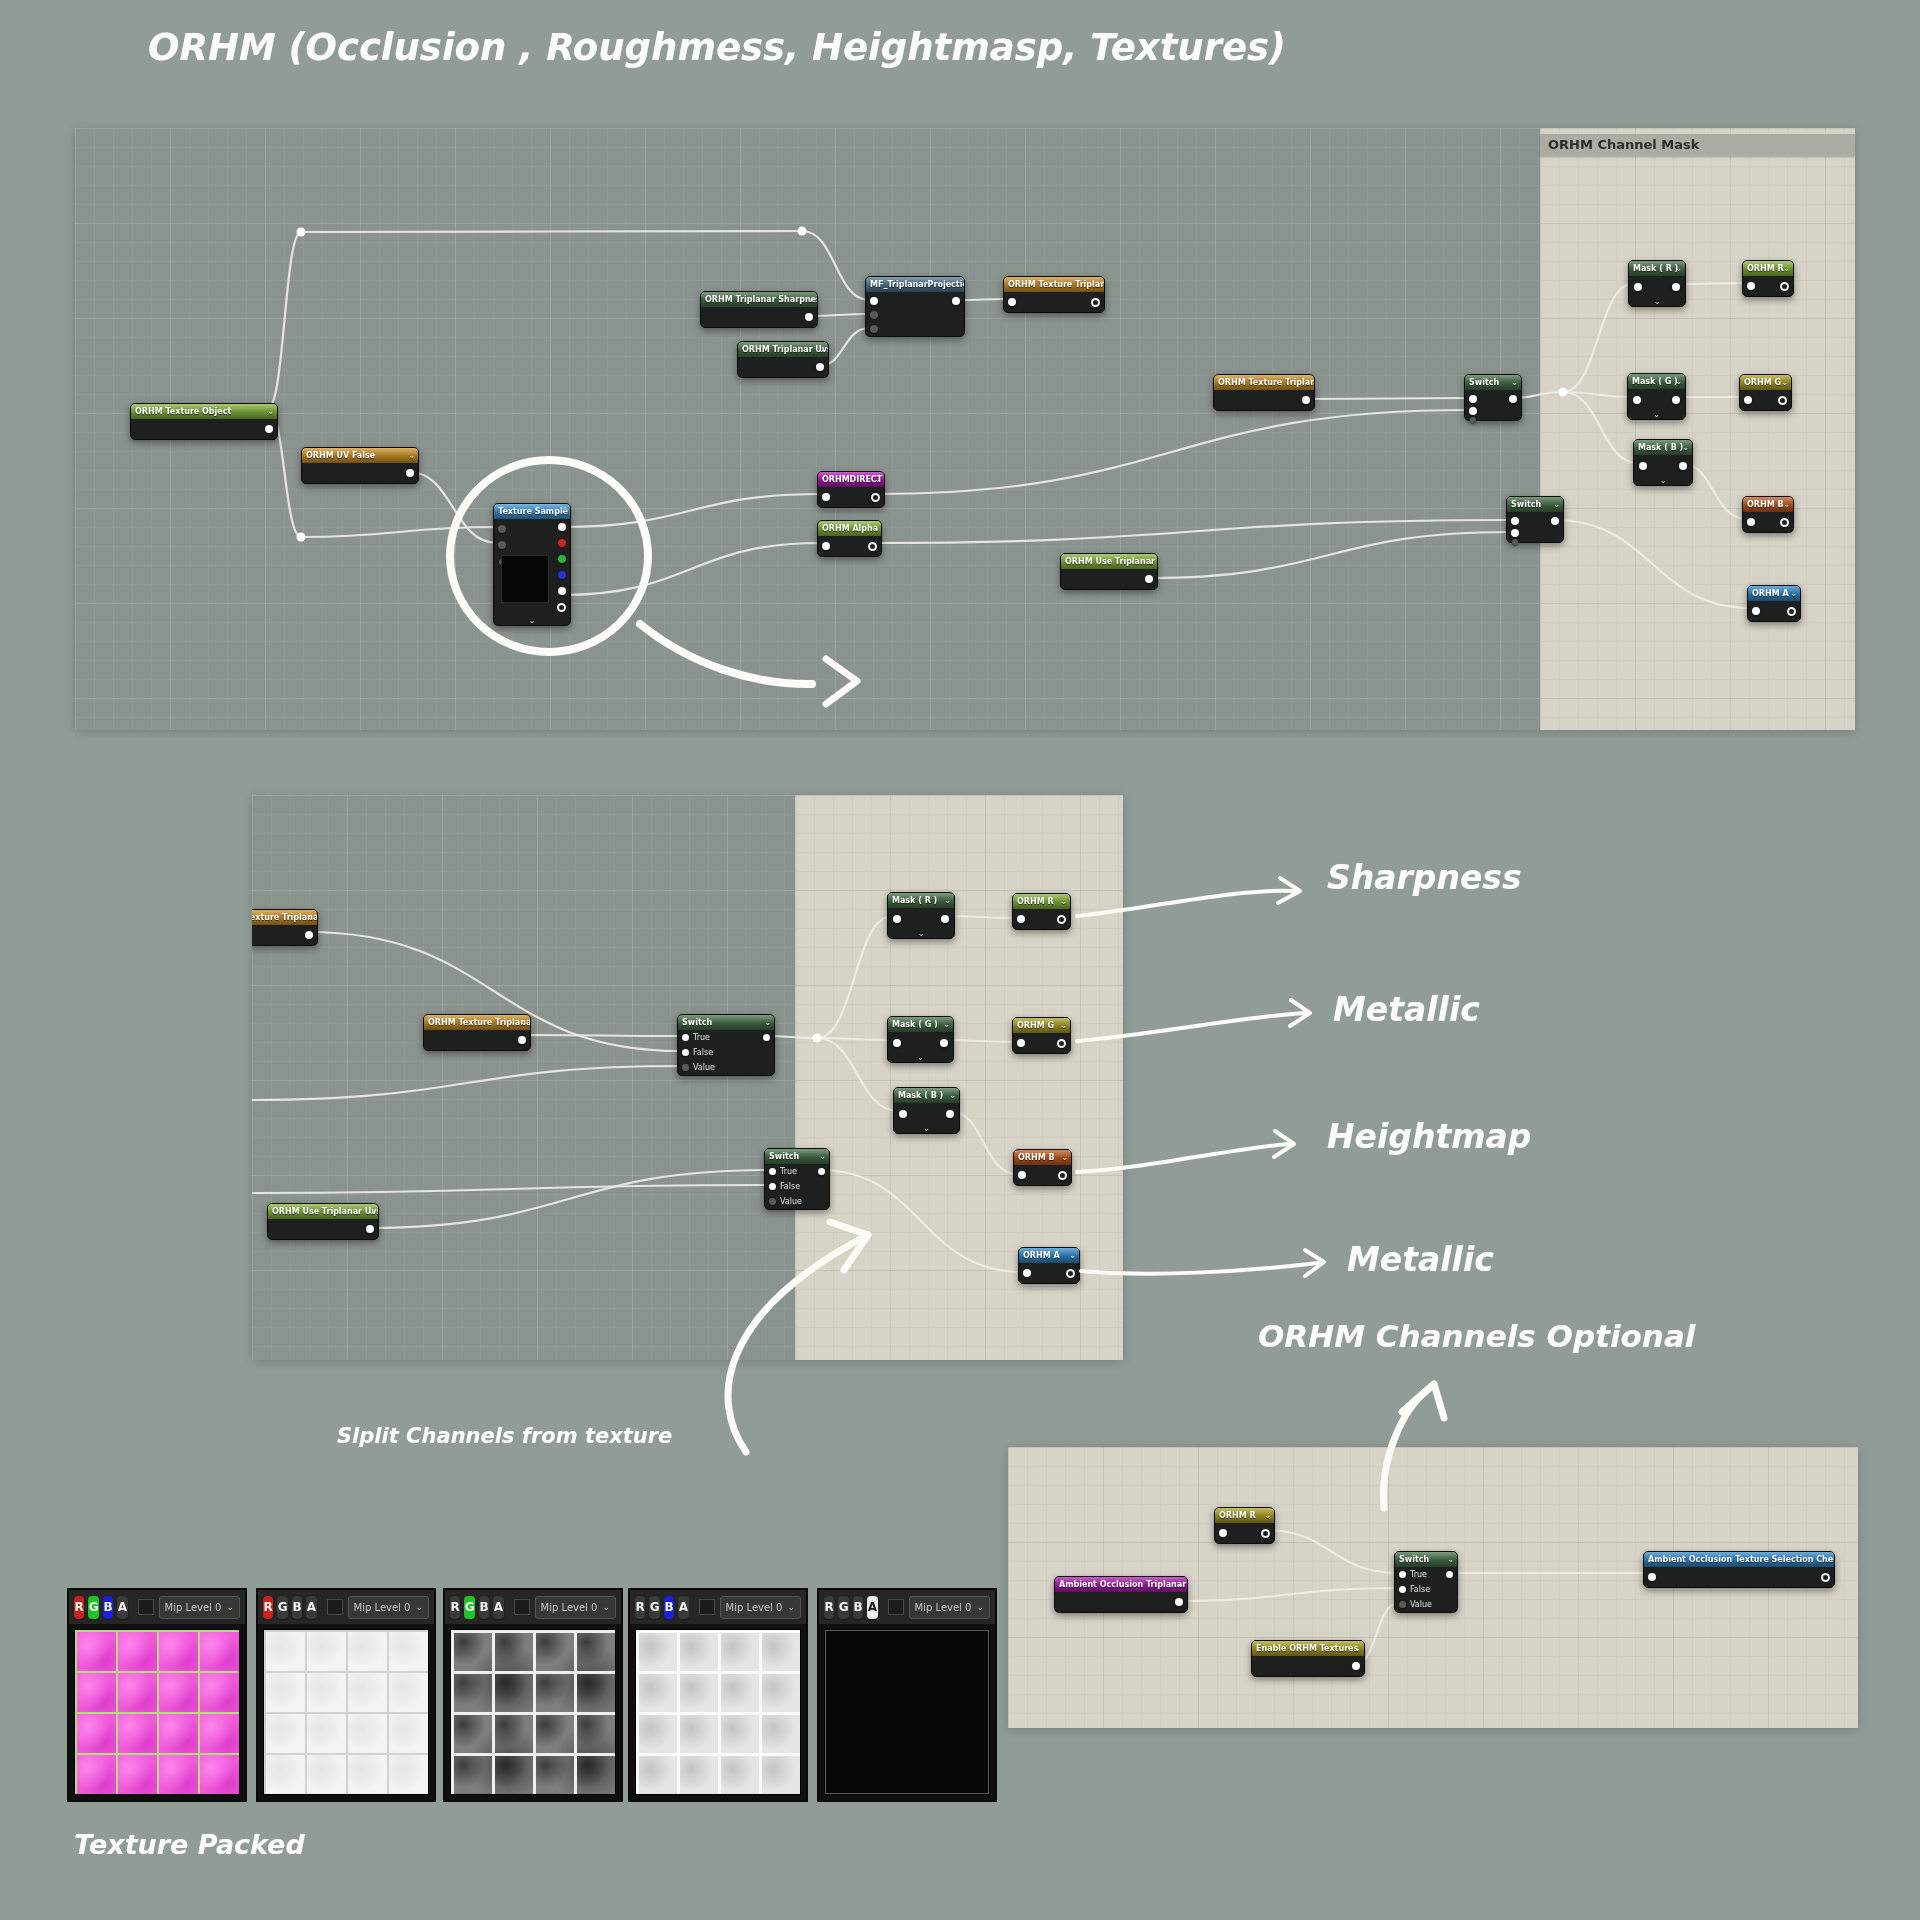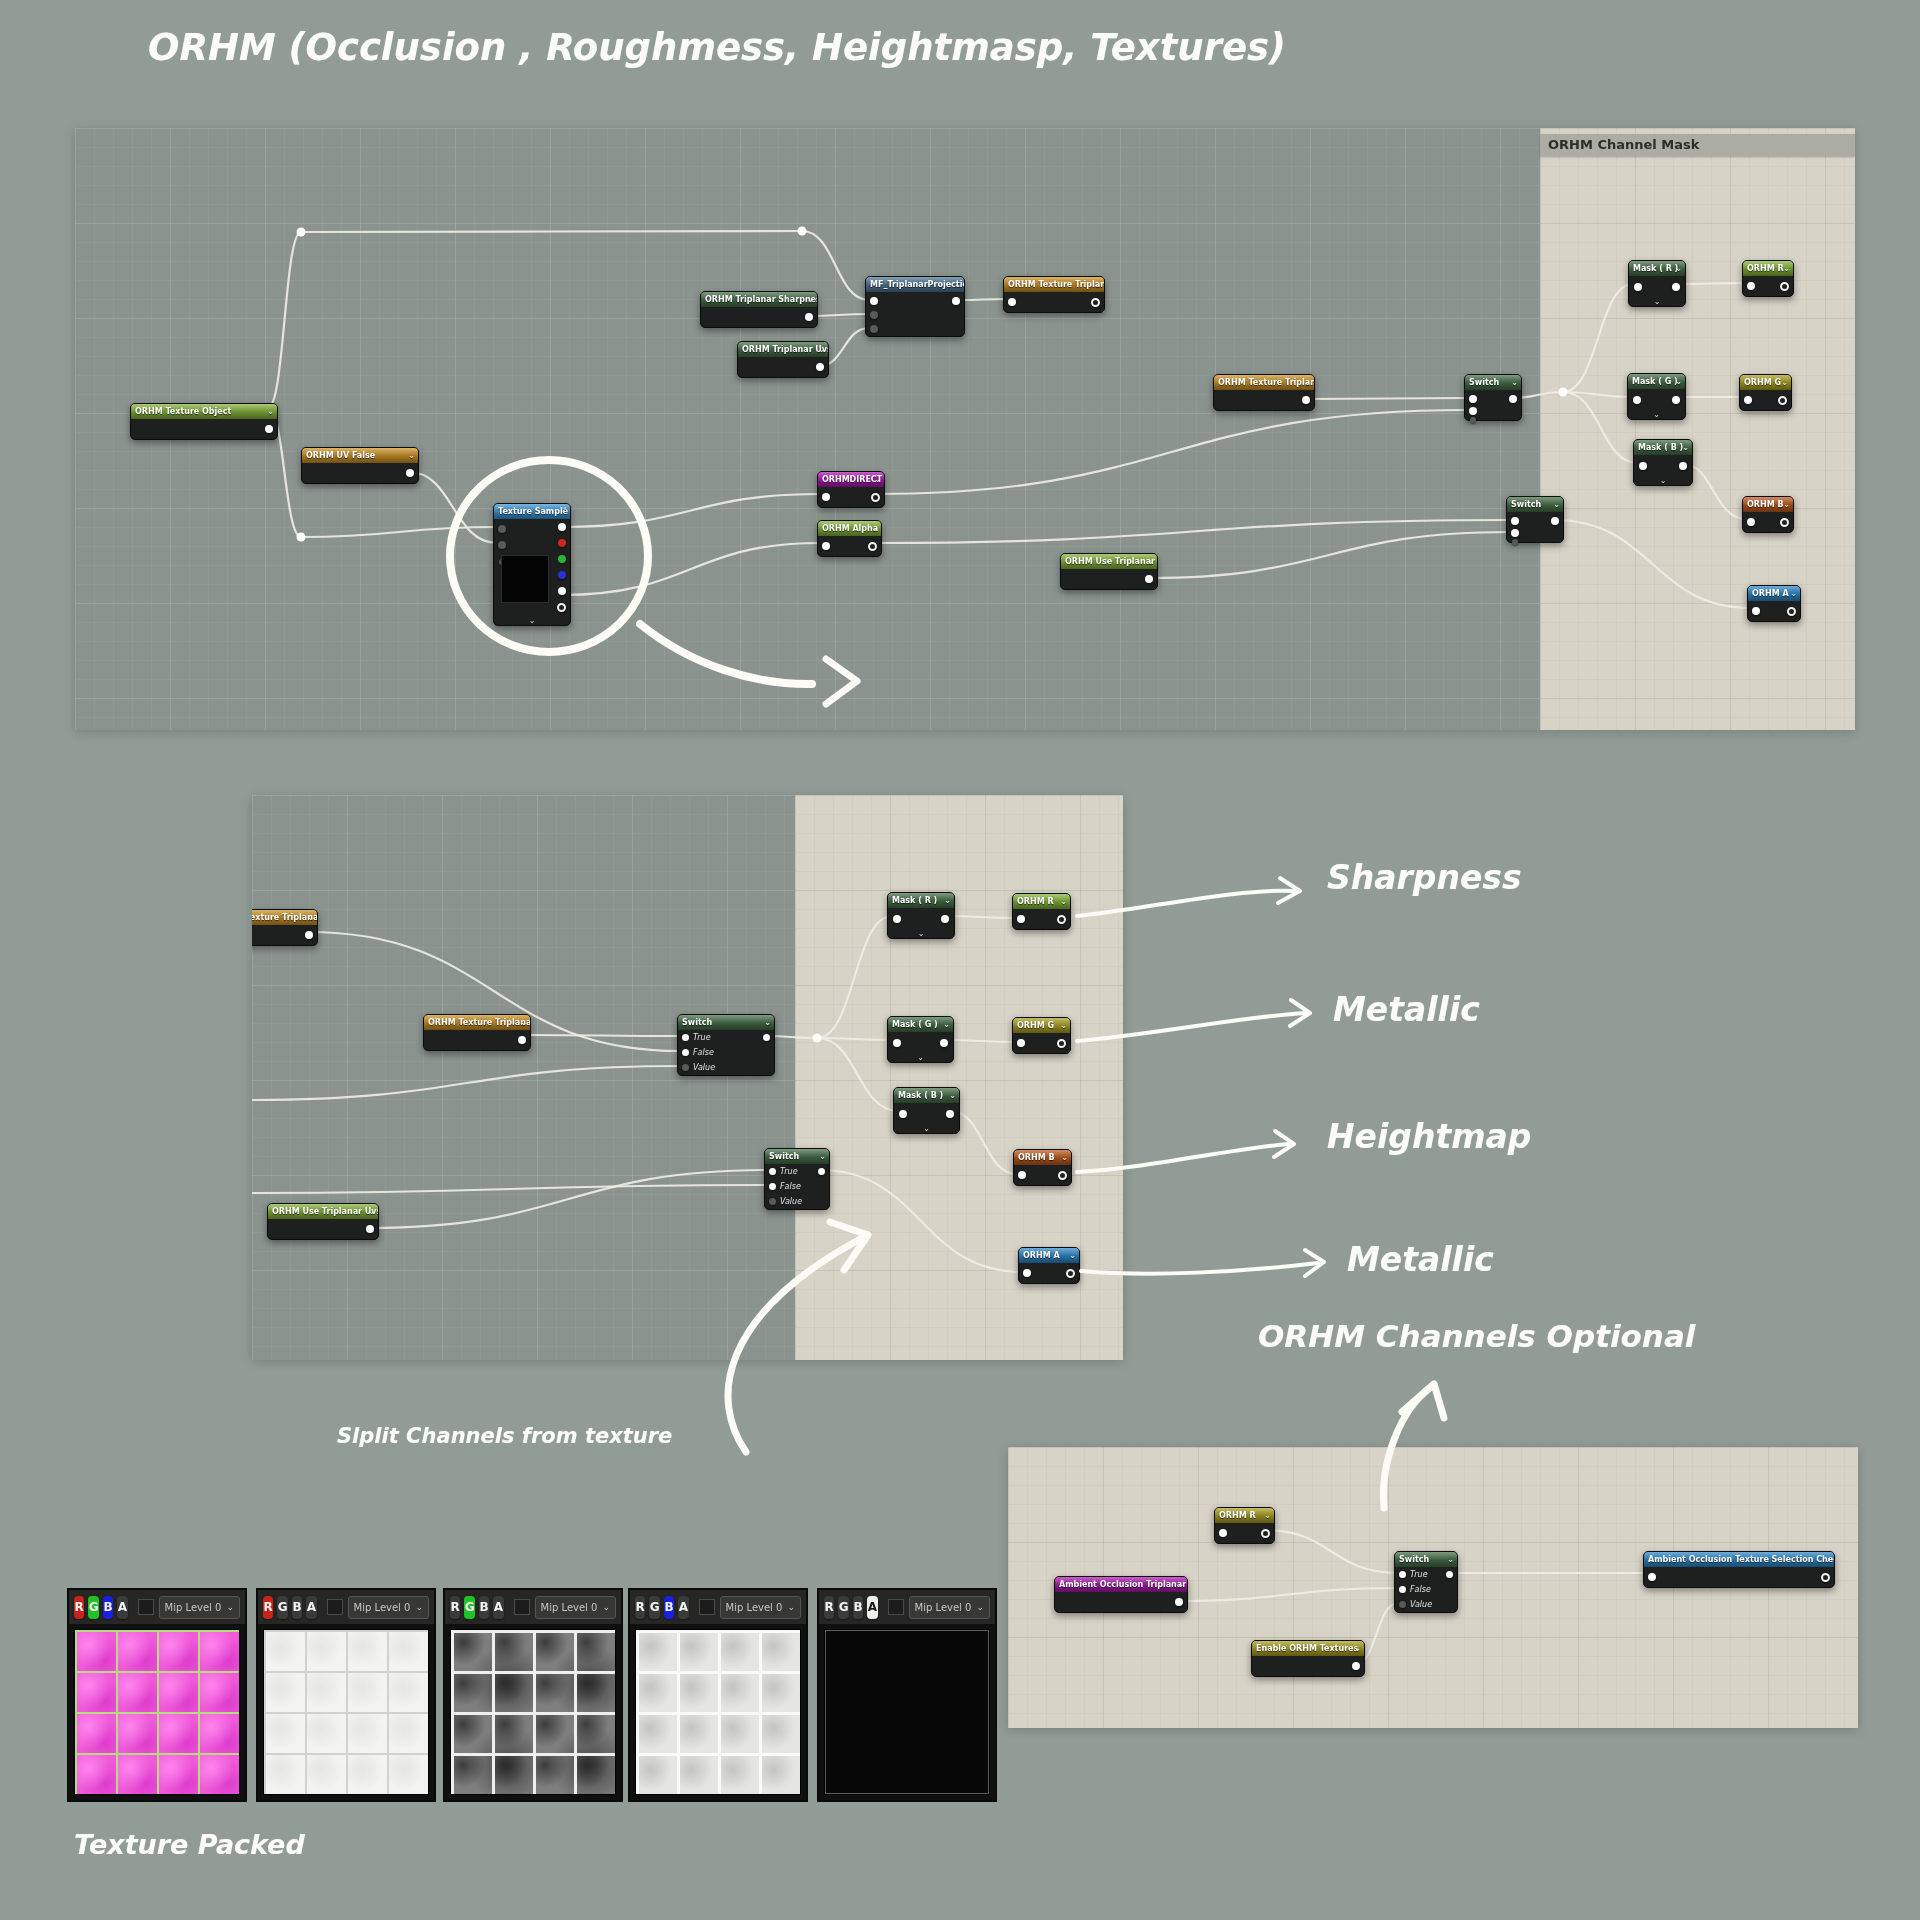--- a/index.html
+++ b/index.html
@@ -25,21 +25,21 @@
   .nhead{height:15px;line-height:15px;border-radius:4px 4px 0 0;font-size:8px;font-weight:bold;padding:0 4px;white-space:nowrap;overflow:hidden;position:relative;color:#fff;text-shadow:0 1px 1px rgba(0,0,0,.65);background-image:linear-gradient(rgba(255,255,255,.3),rgba(0,0,0,.2) 55%,rgba(0,0,0,.45));}
   .chev{position:absolute;right:3px;top:0;font-size:8px;color:#eaeaea;}
   .nbody{position:relative;}
   .dot{position:absolute;width:8px;height:8px;border-radius:50%;background:#fdfdfd;box-shadow:0 1px 2px rgba(0,0,0,.55);}
   .dot.dim{background:#575b58;}
   .dot.red{background:#cf2521;}
   .dot.green{background:#28b635;}
   .dot.blue{background:#2b2fd8;}
   .ring{position:absolute;width:5px;height:5px;border:2px solid #f2f2f2;border-radius:50%;background:transparent;box-shadow:0 1px 2px rgba(0,0,0,.5);}
   .maskchev{position:absolute;left:0;right:0;bottom:0;text-align:center;font-size:8px;line-height:9px;color:#ddd;}
-  .srow{display:flex;align-items:center;height:15px;position:relative;padding-left:4px;font-style:italic;}
+  .srow{display:flex;align-items:center;height:15px;position:relative;padding-left:4px;}
   .srow .pdot{width:7px;height:7px;border-radius:50%;background:#fdfdfd;margin-right:4px;box-shadow:0 1px 2px rgba(0,0,0,.5);flex:0 0 auto;}
   .srow.dimrow .pdot{background:#575b58;}
   .slab{font-size:8px;color:#e2e2e2;}
   .srow .outdot{position:absolute;right:4px;width:7px;height:7px;border-radius:50%;background:#fdfdfd;box-shadow:0 1px 2px rgba(0,0,0,.5);}
   .texprev{position:absolute;left:7px;top:36px;width:46px;height:46px;background:#050505;border:1px solid #2c2c2c;}
   .viewer{position:absolute;background:#101010;border:2px solid #0a0a0a;display:flex;flex-direction:column;}
   .vtool{height:34px;background:#262624;display:flex;align-items:center;padding:0 5px;flex:0 0 auto;}
   .chbtn{width:23px;height:23px;border-radius:4px;font-size:12px;font-weight:bold;display:flex;align-items:center;justify-content:center;margin-right:4px;box-shadow:0 1px 2px rgba(0,0,0,.4);}
   .vchk{width:14px;height:14px;background:#1c1c1c;border:1px solid #4a4a4a;margin:0 5px 0 6px;flex:0 0 auto;}
   .mip{height:21px;background:#373735;border:1px solid #555;border-radius:3px;color:#c6c6c4;font-size:10px;display:flex;align-items:center;padding:0 5px;white-space:nowrap;}

